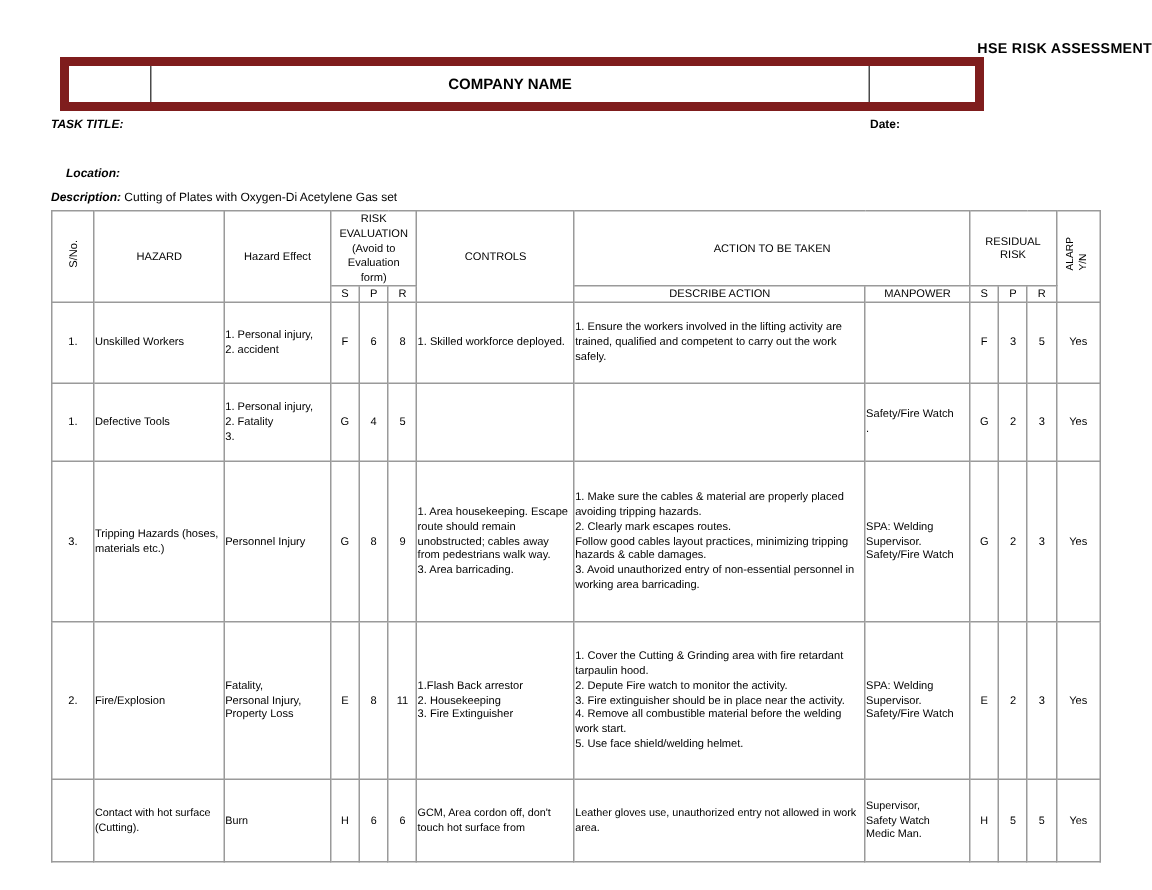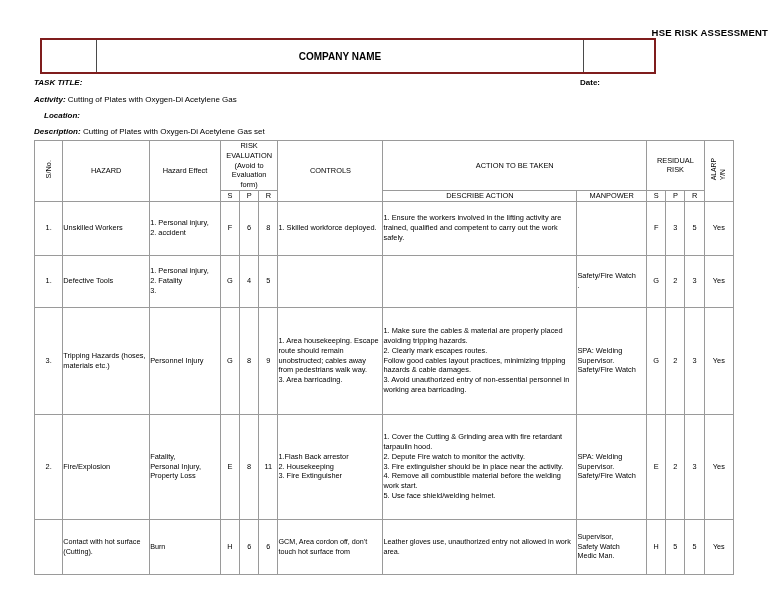--- a/index.html
+++ b/index.html
@@ -33,21 +33,21 @@
     letter-spacing: 0.2px;
   }
 
   
   .company-box {
     position: absolute;
     left: 40px;
     top: 38px;
     width: 616px;
     height: 36px;
-    border: 2px solid #7f1d1d;
+    border: 6px solid #7f1d1d;
     box-sizing: border-box;
     display: flex;
   }
   .cb-left {
     width: 55px;
     border-right: 1px solid #4a4a4a;
     box-sizing: border-box;
   }
   .cb-mid {
     flex: 1;
@@ -169,24 +169,20 @@
 
   <div class="meta meta-task">
     <span class="lbl">TASK TITLE:</span>
     <span class="val"></span>
   </div>
   <div class="meta-date">
     <span class="lbl">Date:</span>
     <span class="val"></span>
   </div>
 
-  <div class="meta meta-act">
-    <span class="lbl">Activity:</span>
-    <span class="val">Cutting of Plates with Oxygen-Di Acetylene Gas</span>
-  </div>
 
   <div class="meta meta-loc">
     <span class="lbl">Location:</span>
     <span class="val"></span>
   </div>
 
   <div class="meta meta-desc">
     <span class="lbl">Description:</span>
     <span class="val">Cutting of Plates with Oxygen-Di Acetylene Gas set</span>
   </div>

